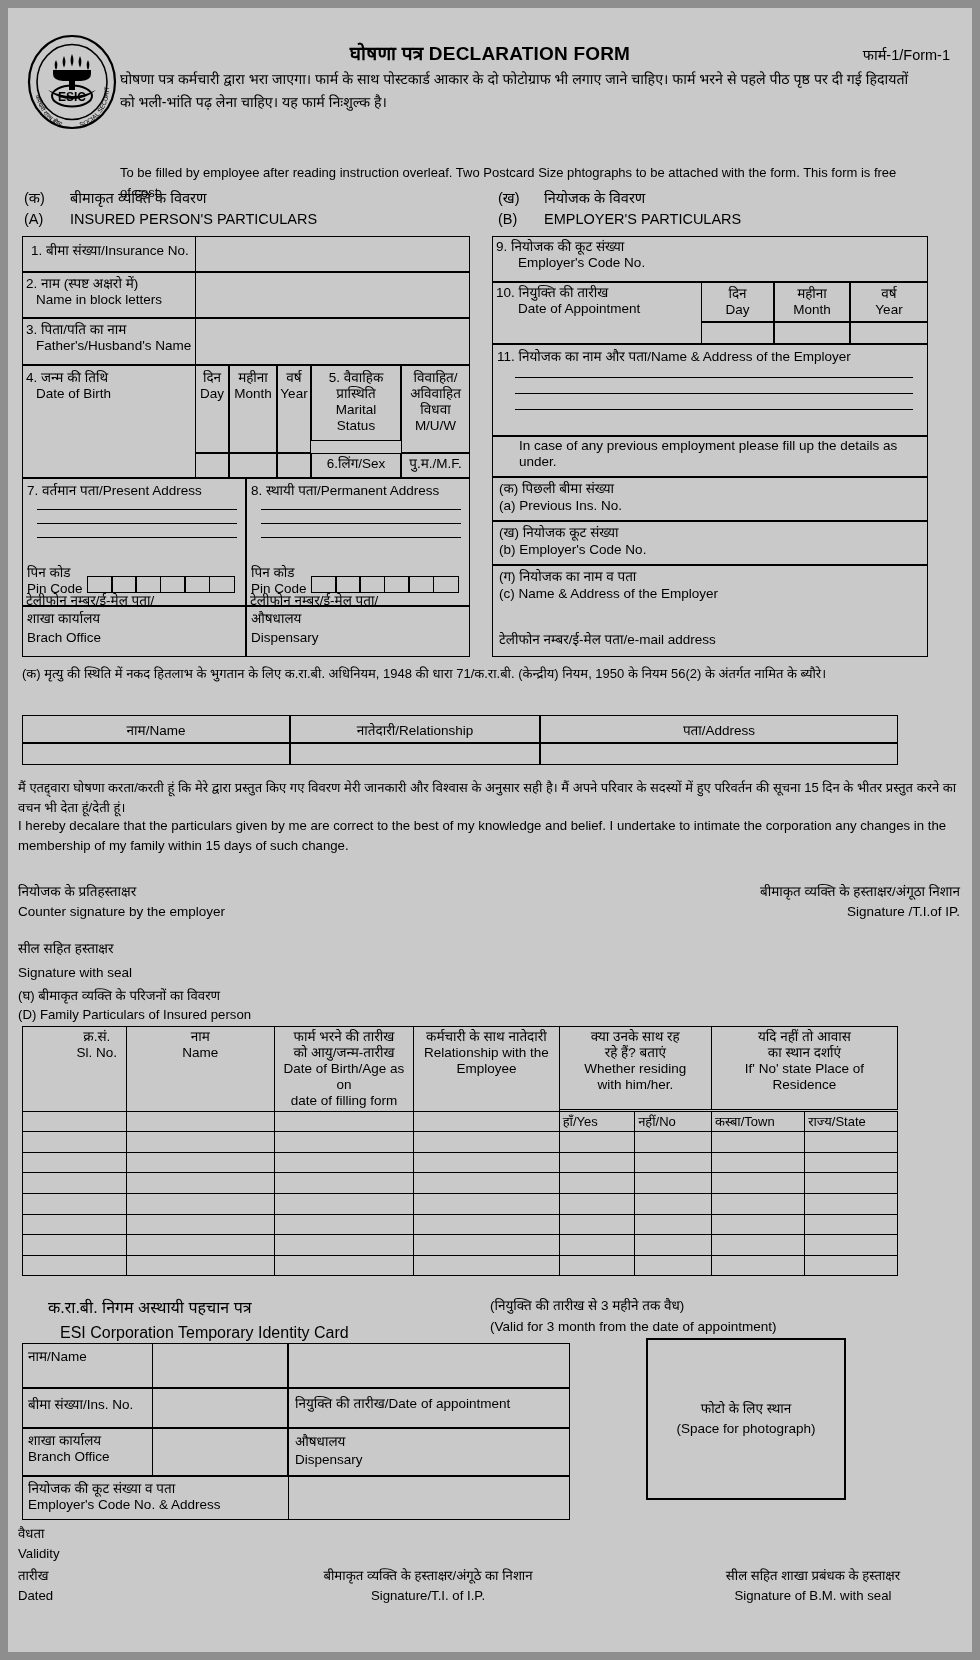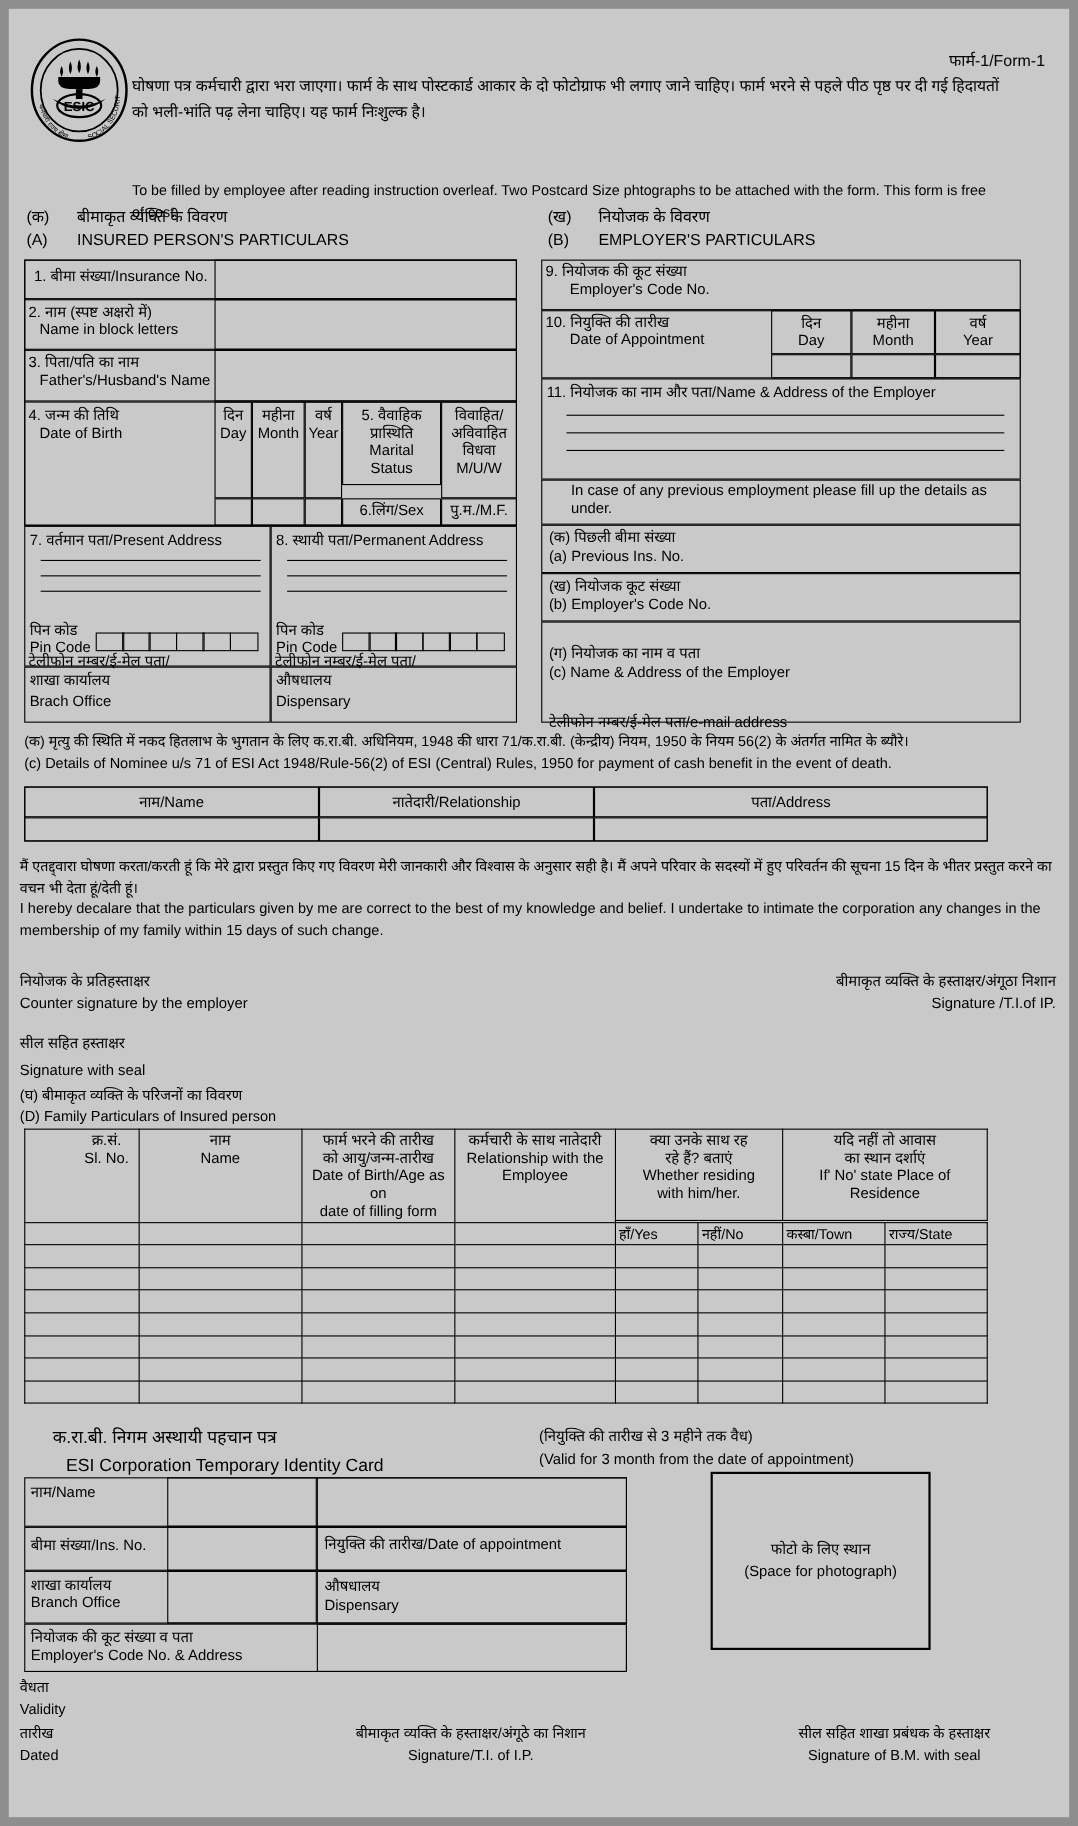--- a/index.html
+++ b/index.html
@@ -90,20 +90,21 @@
       </defs>
       <text font-family="Liberation Sans, sans-serif" font-size="6.4" fill="#000">
         <textPath href="#arcR" startOffset="57%">SOCIAL SECURITY</textPath>
       </text>
       <text font-family="Liberation Sans, sans-serif" font-size="6" fill="#000">
         <textPath href="#arcR" startOffset="6%">कर्मचारी राज्य बीमा</textPath>
       </text>
     </svg>
   </div>
 
+  <div class="title">घोषणा पत्र DECLARATION FORM</div>
   <div class="formno">फार्म-1/Form-1</div>
   <div class="hindi-para">घोषणा पत्र कर्मचारी द्वारा भरा जाएगा। फार्म के साथ पोस्टकार्ड आकार के दो फोटोग्राफ भी लगाए जाने चाहिए। फार्म भरने से पहले पीठ पृष्ठ पर दी गई हिदायतों को भली-भांति पढ़ लेना चाहिए। यह फार्म निःशुल्क है।</div>
   <div class="eng-para">To be filled by employee after reading instruction overleaf. Two Postcard Size phtographs to be attached with the form. This form is free of cost.</div>
 
   <div class="sechead" style="left:16px;top:180px;">
     <div><span class="k">(क)</span><span class="lbl">बीमाकृत व्यक्ति के विवरण</span></div>
     <div><span class="k">(A)</span><span class="lbl">INSURED PERSON'S PARTICULARS</span></div>
   </div>
   <div class="sechead" style="left:490px;top:180px;">
     <div><span class="k">(ख)</span><span class="lbl">नियोजक के विवरण</span></div>
@@ -267,28 +268,27 @@
   </div>
   <div class="cell" style="left:484px;top:469px;width:436px;height:44px;">
     <div class="hi" style="padding:3px 0 0 6px;">(क) पिछली बीमा संख्या</div>
     <div class="en" style="padding:1px 0 0 6px;">(a)  Previous Ins. No.</div>
   </div>
   <div class="cell" style="left:484px;top:513px;width:436px;height:44px;">
     <div class="hi" style="padding:3px 0 0 6px;">(ख) नियोजक कूट संख्या</div>
     <div class="en" style="padding:1px 0 0 6px;">(b)  Employer's Code No.</div>
   </div>
   <div class="cell" style="left:484px;top:557px;width:436px;height:92px;">
-    <div class="hi" style="padding:20px 0 0 6px;">(ग) नियोजक का नाम व पता</div>
+    <div class="hi" style="padding:3px 0 0 6px;">(ग) नियोजक का नाम व पता</div>
     <div class="en" style="padding:1px 0 0 6px;">(c)  Name &amp; Address of the Employer</div>
     <div class="hi" style="padding:30px 0 0 6px;">टेलीफोन नम्बर/ई-मेल पता/e-mail address</div>
   </div>
 
   <div class="abs" style="left:14px;top:657px;width:936px;">
     <div style="font-size:13px;line-height:1.45;">(क) मृत्यु की स्थिति में नकद हितलाभ के भुगतान के लिए क.रा.बी. अधिनियम, 1948 की धारा 71/क.रा.बी. (केन्द्रीय) नियम, 1950 के नियम 56(2) के अंतर्गत नामित के ब्यौरे।</div>
-    <div style="font-size:13.2px;line-height:1.45;">(c) Details of Nominee u/s 71 of ESI Act 1948/Rule-56(2) of ESI (Central) Rules, 1950 for payment of cash benefit in the event of death.</div>
   </div>
 
   <div class="cell" style="left:14px;top:707px;width:876px;height:50px;"></div>
   <div class="cell ctr" style="left:14px;top:707px;width:268px;height:28px;padding-top:5px;">
     <span class="hi">नाम/Name</span>
   </div>
   <div class="cell ctr" style="left:282px;top:707px;width:250px;height:28px;padding-top:5px;">
     <span class="hi">नातेदारी/Relationship</span>
   </div>
   <div class="cell ctr" style="left:532px;top:707px;width:358px;height:28px;padding-top:5px;">

